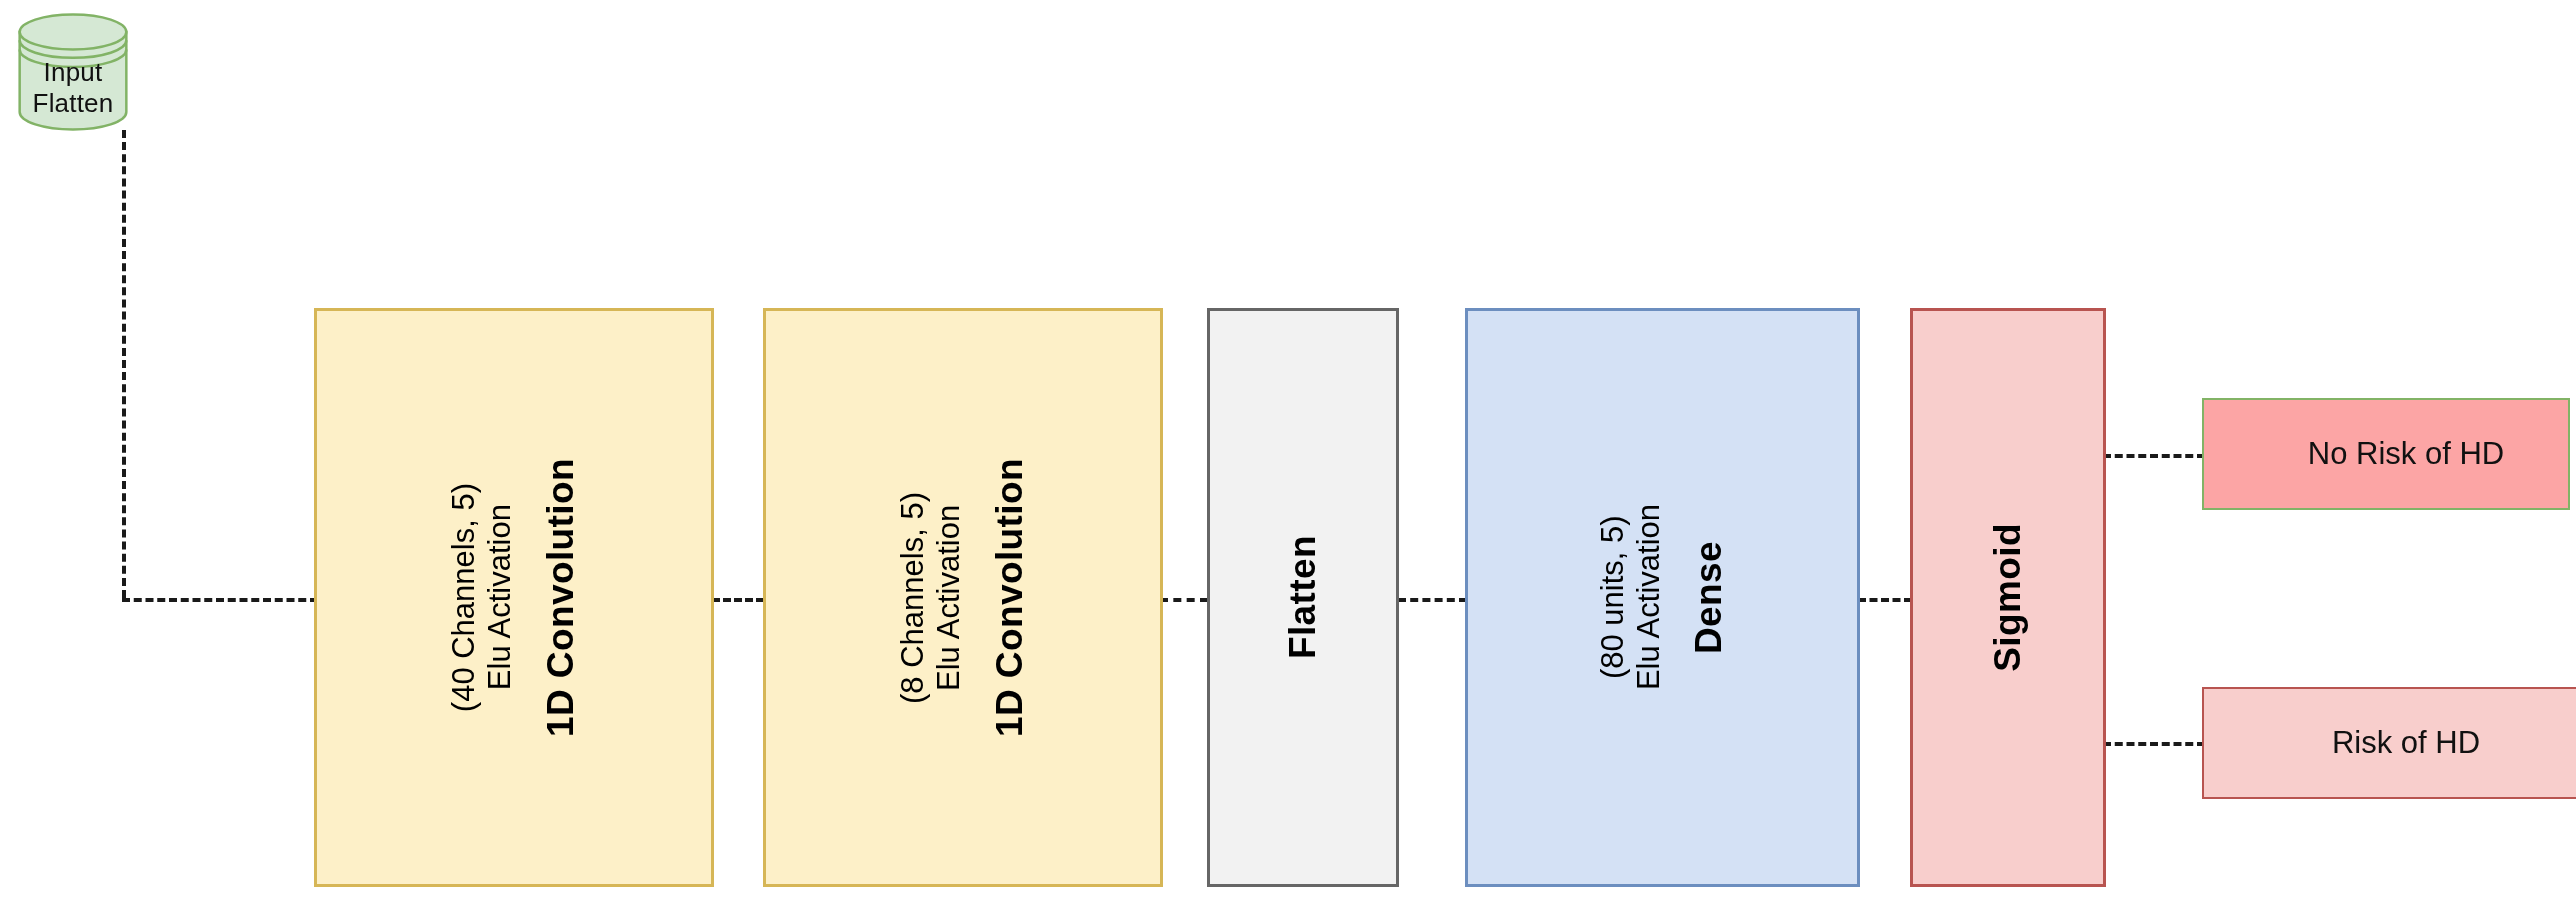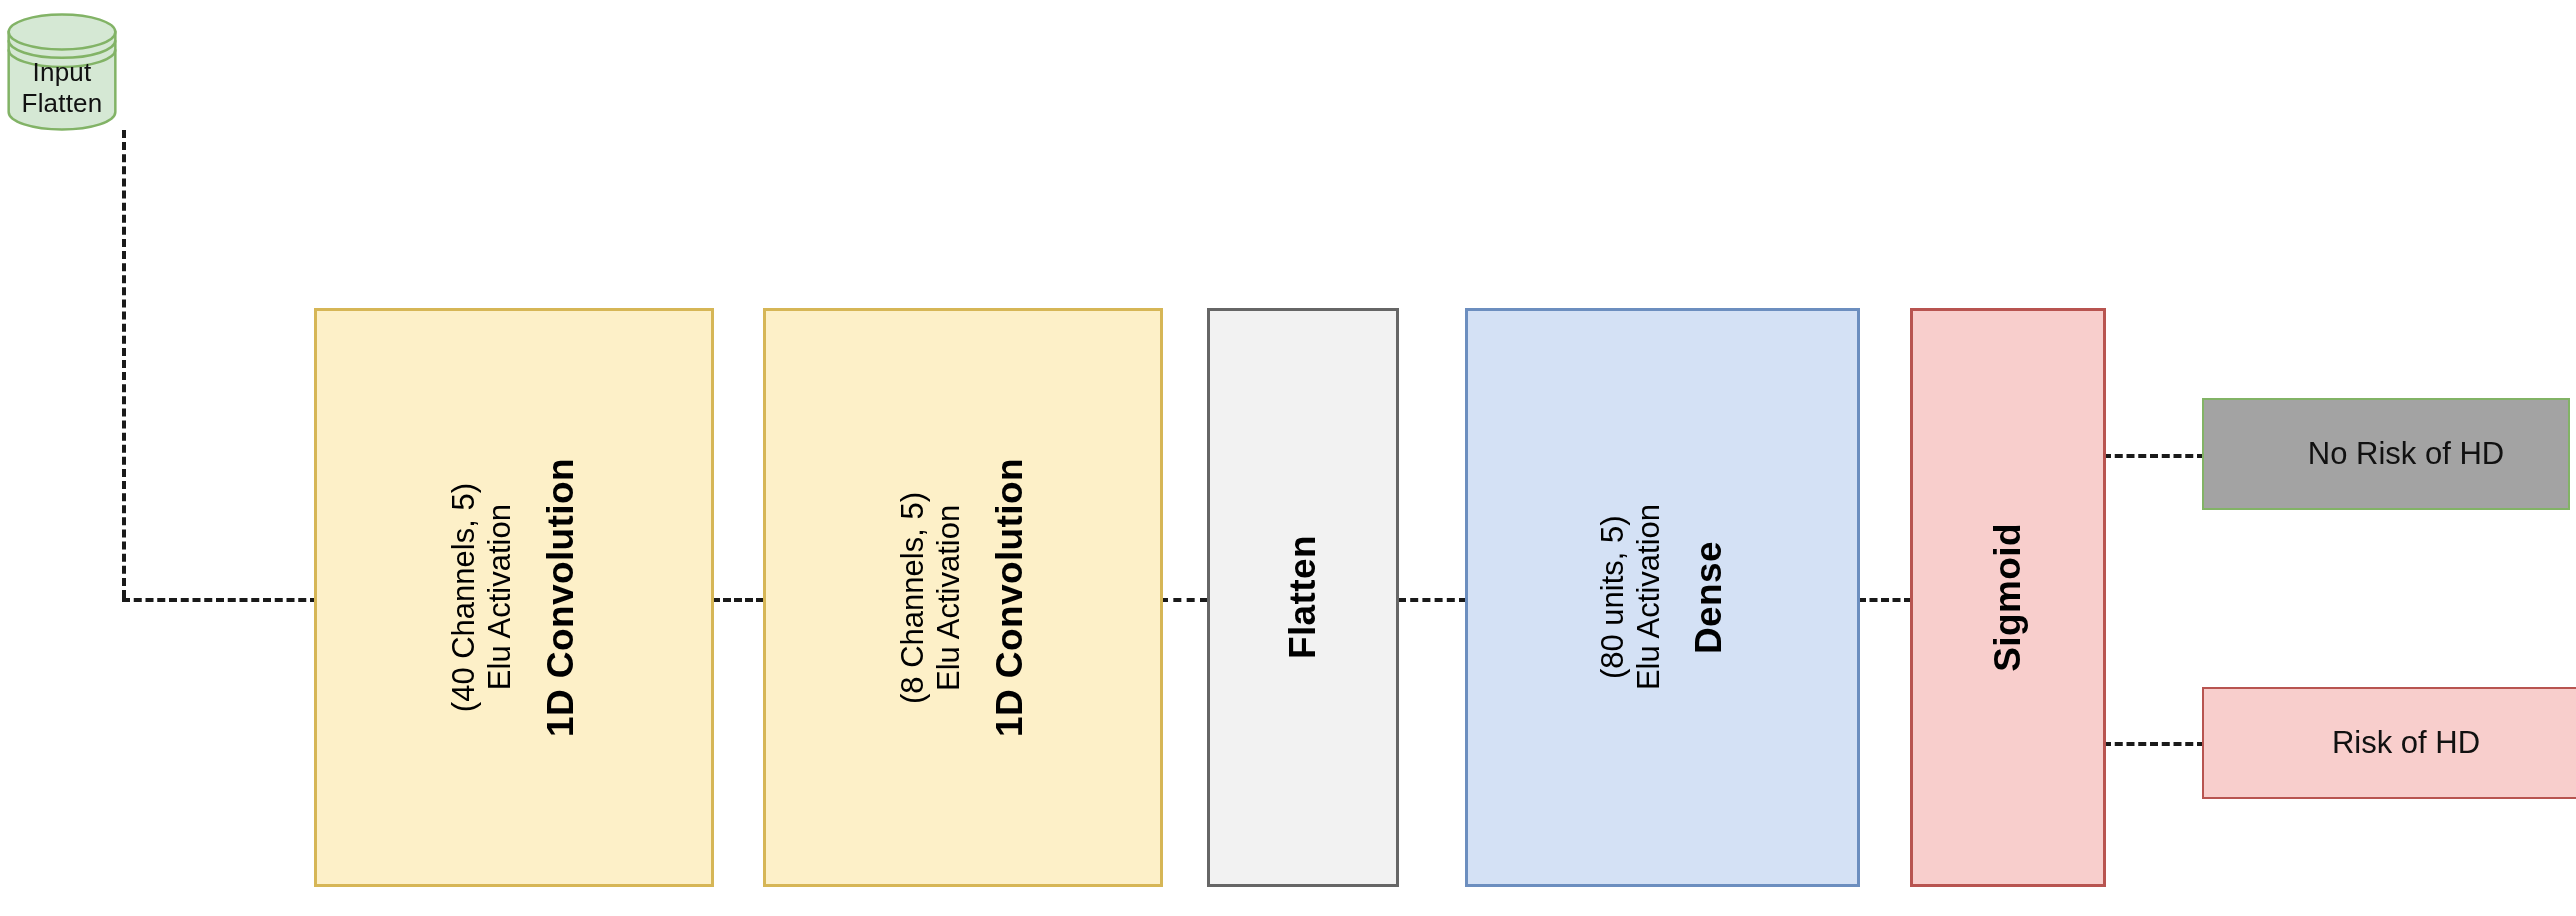--- a/index.html
+++ b/index.html
@@ -26,21 +26,21 @@
   }
   .conn-v {
     position: absolute;
     width: 0;
     border-left: 4.2px dashed #1a1a1a;
   }
 
   
   .cylinder {
     position: absolute;
-    left: 6px;
+    left: 17px;
     top: 11.7px;
     width: 112px;
     height: 120px;
   }
   .cyl-svg { display: block; width: 100%; height: 100%; }
   .cyl-label {
     position: absolute;
     left: 0;
     top: 45px;
     width: 112px;
@@ -100,21 +100,21 @@
   .outbox {
     position: absolute;
     box-sizing: border-box;
     display: flex;
     align-items: center;
     justify-content: center;
     font-size: 31px;
     color: #111111;
   }
   .out-green {
-    background: #a3a3a3;
+    background: #fca5a5;
     border: 2.5px solid #82b366;
     padding-left: 40px;
   }
   .out-red {
     background: #f8cecc;
     border: 2.5px solid #b85450;
   }
 </style>
 </head>
 <body>

